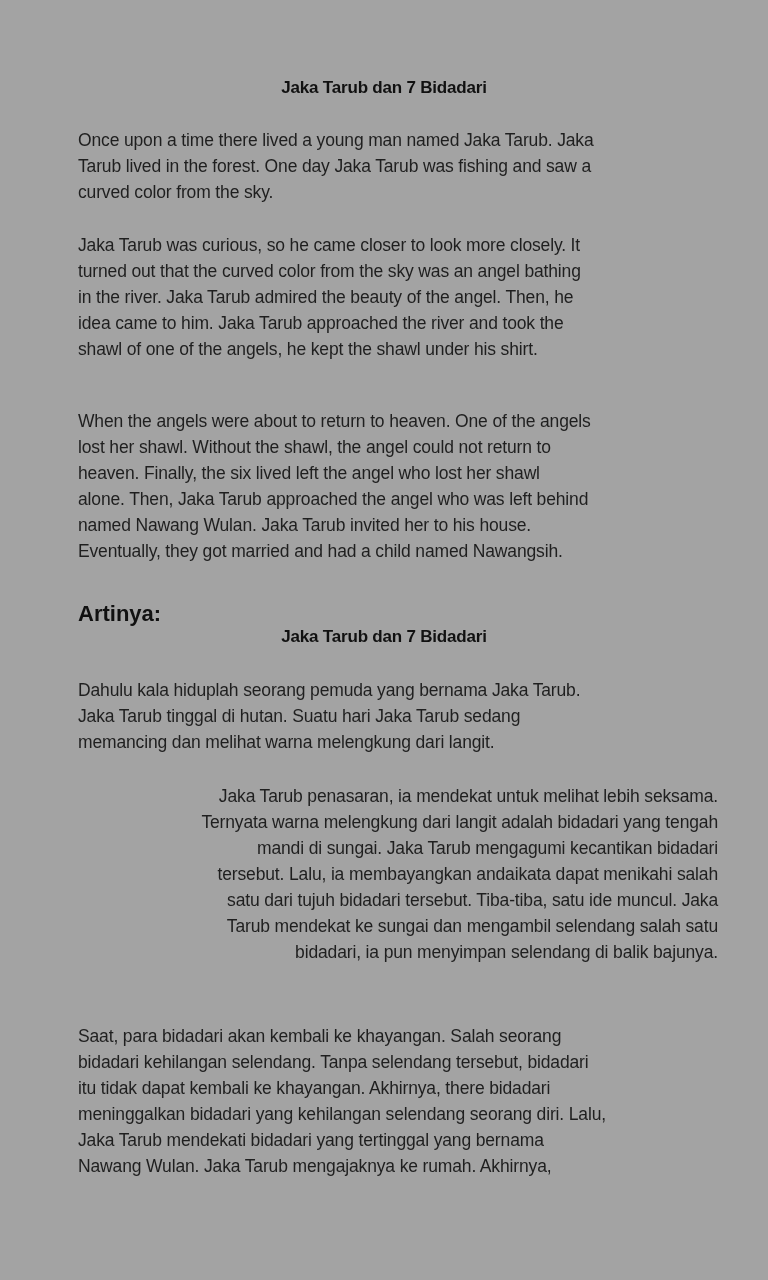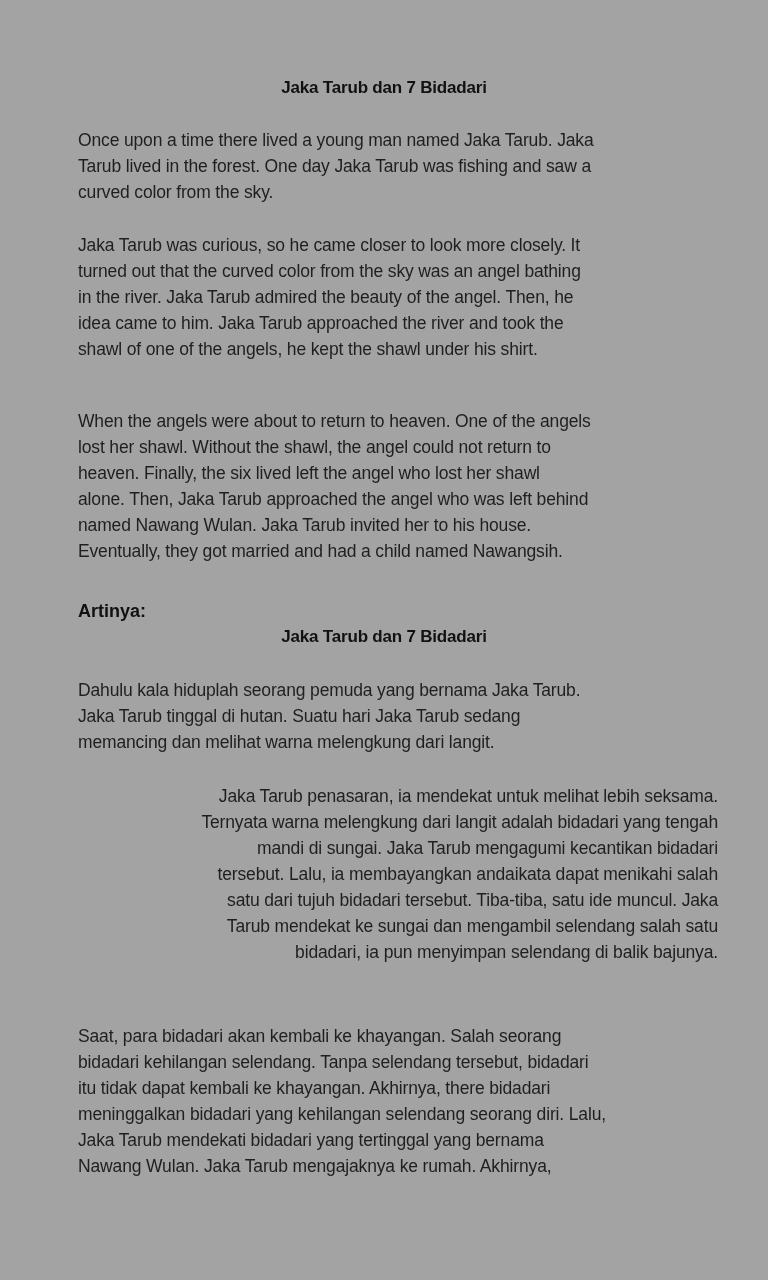--- a/index.html
+++ b/index.html
@@ -30,21 +30,21 @@
       text-align: center;
       font-weight: bold;
       font-size: 17px;
       letter-spacing: -0.2px;
       color: #111111;
     }
     .label {
       position: absolute;
       left: 78px;
       font-weight: bold;
-      font-size: 18px;
+      font-size: 22px;
       color: #111111;
     }
     .para {
       position: absolute;
       left: 78px;
       width: 640px;
       font-size: 17.5px;
       line-height: 26px;
       color: #1f1f1f;
       letter-spacing: -0.15px;

